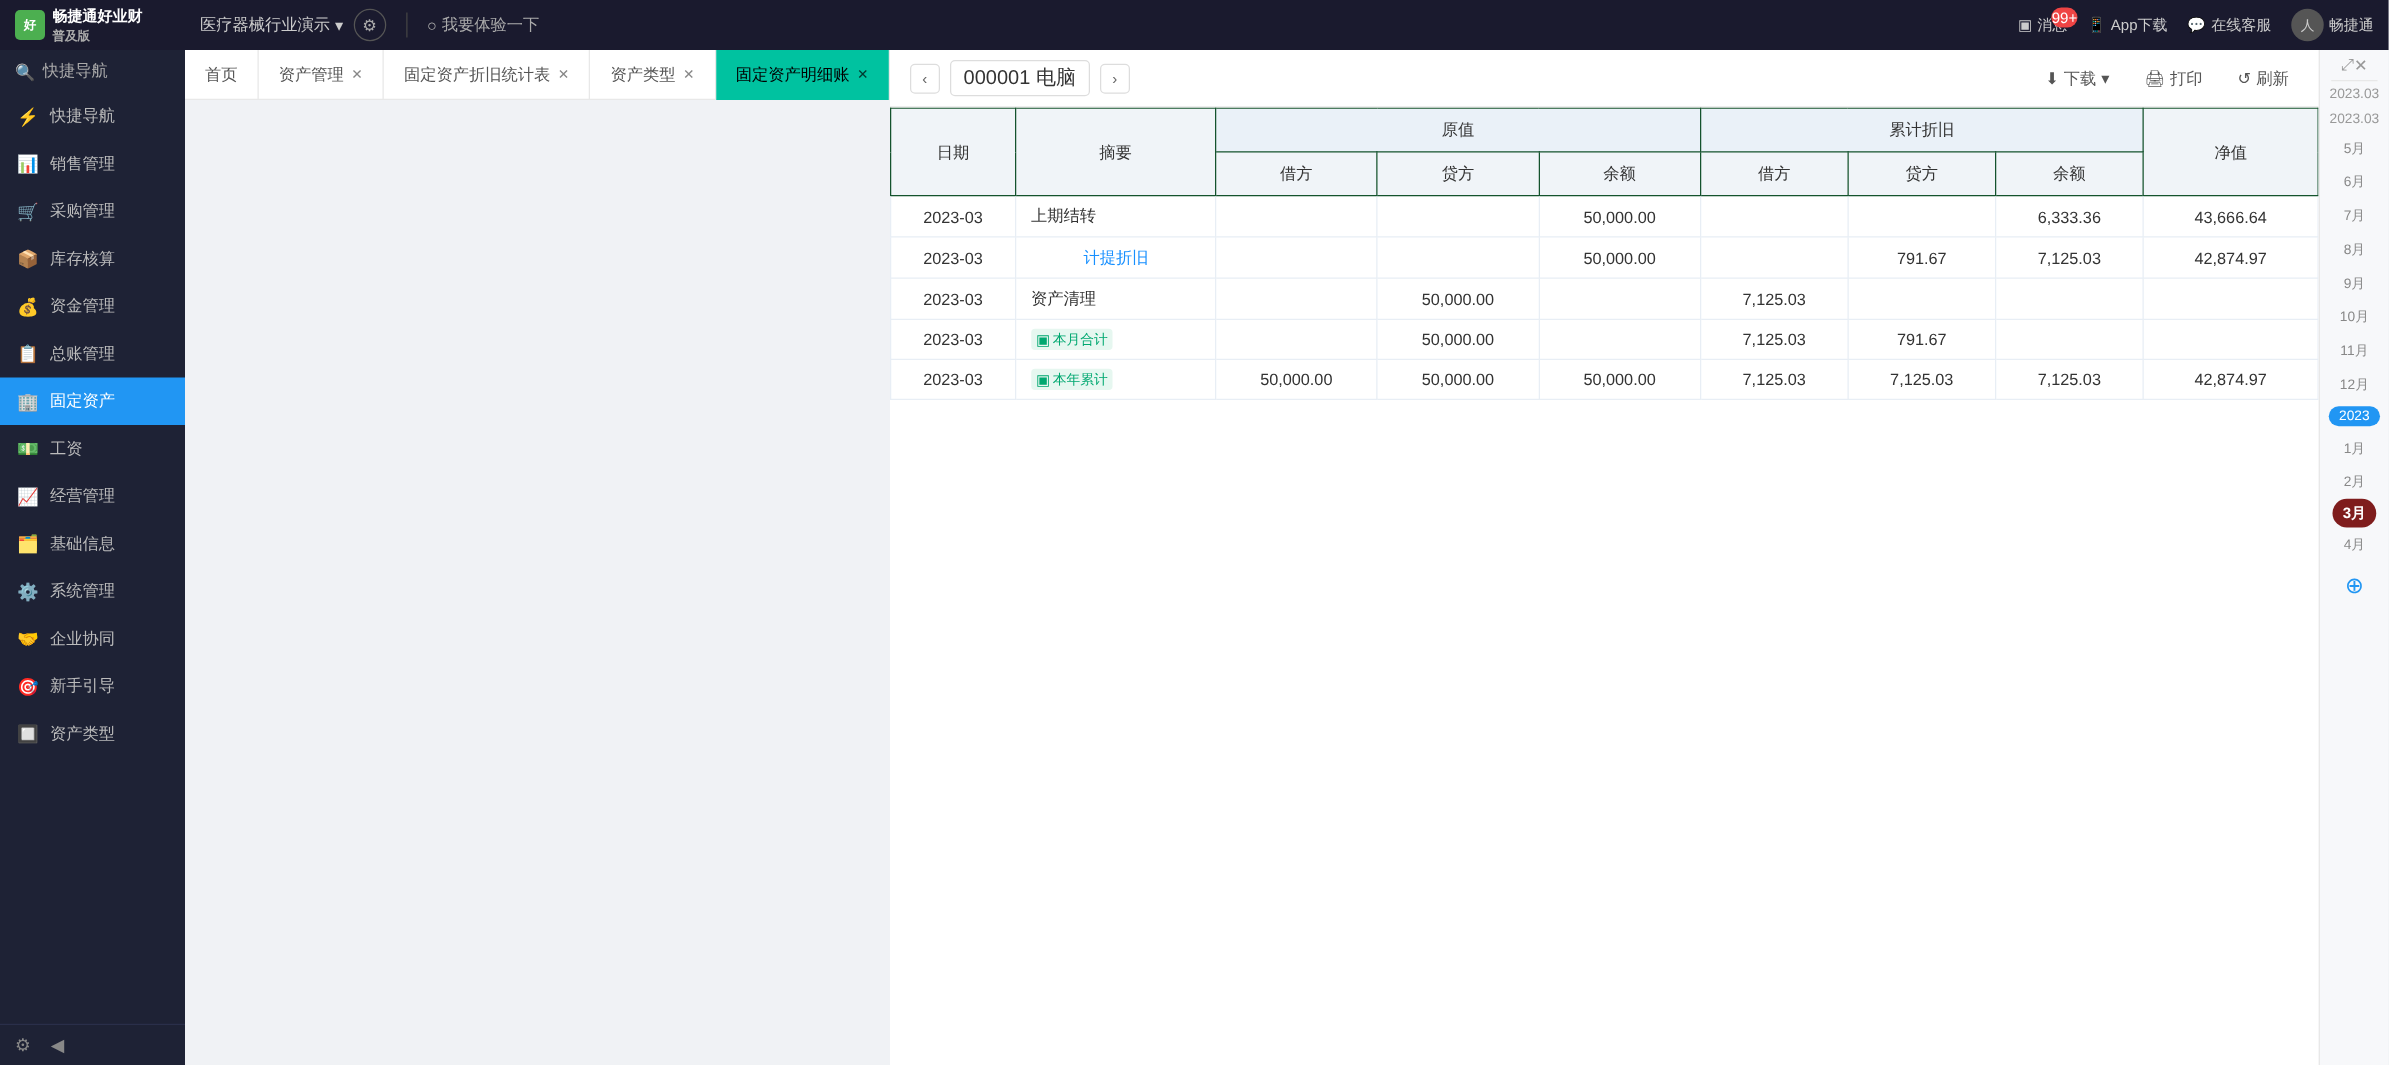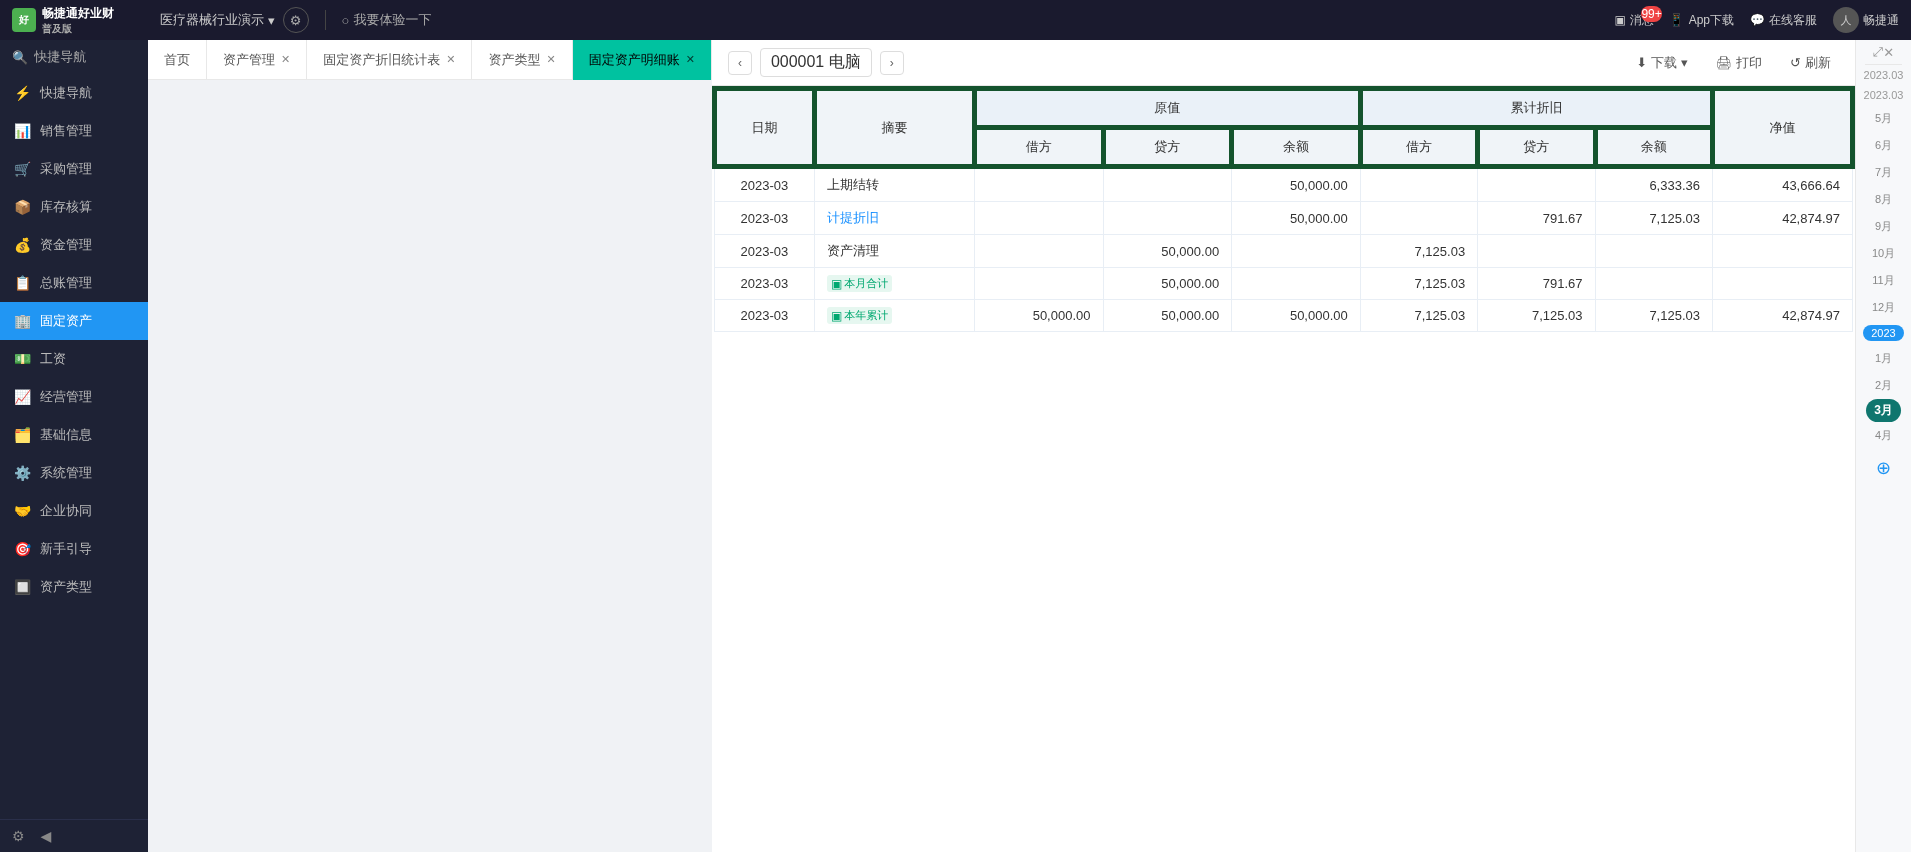--- a/index.html
+++ b/index.html
@@ -43,25 +43,25 @@
     .toolbar { display: flex; align-items: center; padding: 8px 16px; border-bottom: 1px solid #e8e8e8; gap: 8px; flex-shrink: 0; }
     .nav-btn { width: 24px; height: 24px; border: 1px solid #ddd; border-radius: 4px; display: flex; align-items: center; justify-content: center; cursor: pointer; background: #fff; font-size: 12px; color: #666; }
     .asset-tag { border: 1px solid #ddd; border-radius: 4px; padding: 3px 10px; font-size: 16px; color: #333; background: #fff; }
     .toolbar-right { margin-left: auto; display: flex; align-items: center; gap: 12px; }
     .toolbar-btn { display: flex; align-items: center; gap: 4px; color: #555; font-size: 13px; cursor: pointer; padding: 4px 8px; border-radius: 4px; }
 
     
     .table-container { flex: 1; overflow: auto; }
     table { width: 100%; border-collapse: collapse; }
     thead tr { background: #f0f4f8; }
-    th { padding: 8px 12px; text-align: center; border: 5px solid #14532d; font-weight: normal; font-size: 13px; color: #333; }
+    th { padding: 8px 12px; text-align: center; border: 1px solid #14532d; font-weight: normal; font-size: 13px; color: #333; }
     td { padding: 7px 12px; text-align: center; border: 1px solid #e8eef5; font-size: 13px; color: #333; }
     .text-left { text-align: left; }
-    .text-right { text-align: right; }
-    .text-link { color: #1890ff; cursor: pointer; }
+    .text-right { text-align: center; }
+    .text-link { color: #1890ff; cursor: pointer; margin-left: 42px; }
     .group-badge { background: #e6f7f0; color: #00a870; border-radius: 3px; padding: 1px 4px; font-size: 11px; display: inline-flex; align-items: center; gap: 2px; }
 
     
     .timeline-item { font-size: 11px; color: #888; padding: 6px 0; text-align: center; cursor: pointer; width: 100%; }
     .timeline-header { display: flex; align-items: center; justify-content: space-between; padding: 4px 8px; border-bottom: 1px solid #e8e8e8; font-size: 11px; color: #666; }
     .timeline-close { cursor: pointer; font-size: 13px; color: #999; }
     .timeline-expand { cursor: pointer; font-size: 13px; color: #999; }
     .timeline-date-range { font-size: 11px; color: #999; padding: 4px 6px; text-align: center; }
 
     th.th-group { background: #eaf1f8; }
@@ -341,21 +341,21 @@
           <div class="timeline-item">11月</div>
           <div class="timeline-item">12月</div>
 
           <div style="display:flex;align-items:center;justify-content:center;margin:4px 0;">
             <div style="background:#2196f3;color:#fff;border-radius:12px;padding:2px 8px;font-size:11px;text-align:center;">2023</div>
           </div>
 
           <div class="timeline-item">1月</div>
           <div class="timeline-item">2月</div>
           <div style="display:flex;align-items:center;justify-content:center;">
-            <div style="background:#0f766e;color:#fff;border-radius:12px;padding:3px 8px;font-size:12px;text-align:center;font-weight:bold;">3月</div>
+            <div style="background:#7f1d1d;color:#fff;border-radius:12px;padding:3px 8px;font-size:12px;text-align:center;font-weight:bold;">3月</div>
           </div>
           <div class="timeline-item">4月</div>
 
           <div style="color:#2196f3;font-size:18px;cursor:pointer;margin-top:8px;text-align:center;">⊕</div>
         </div>
       </div>
     </div>
   </div>
 </div>
 

